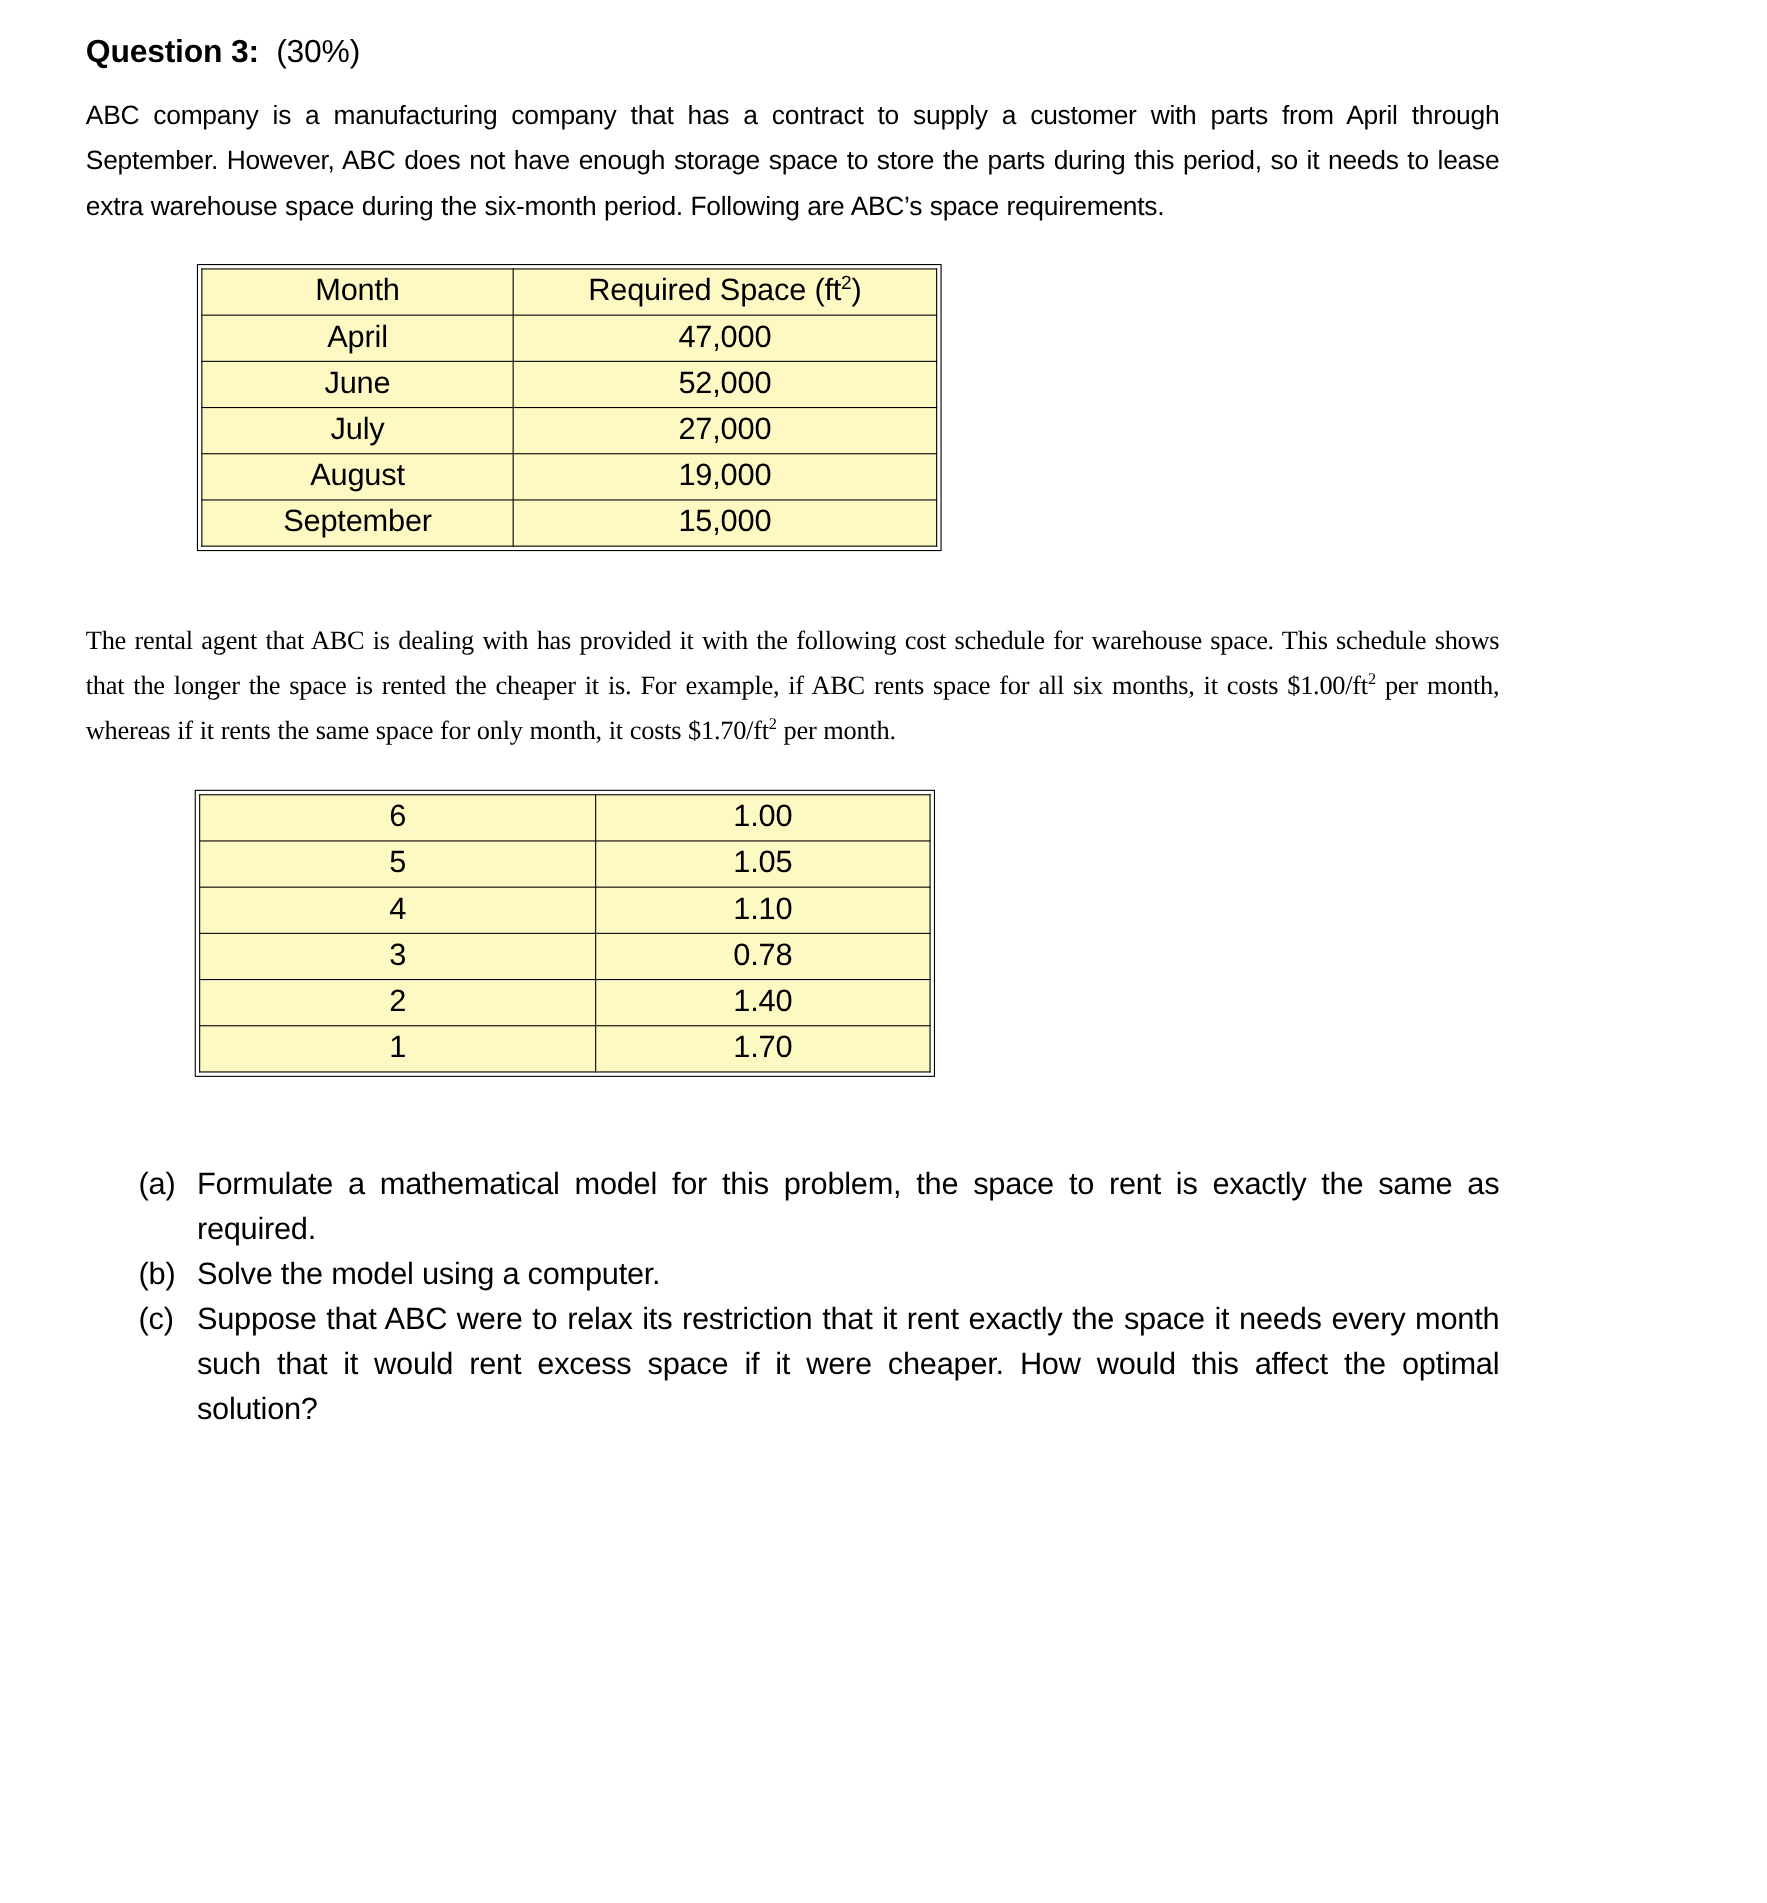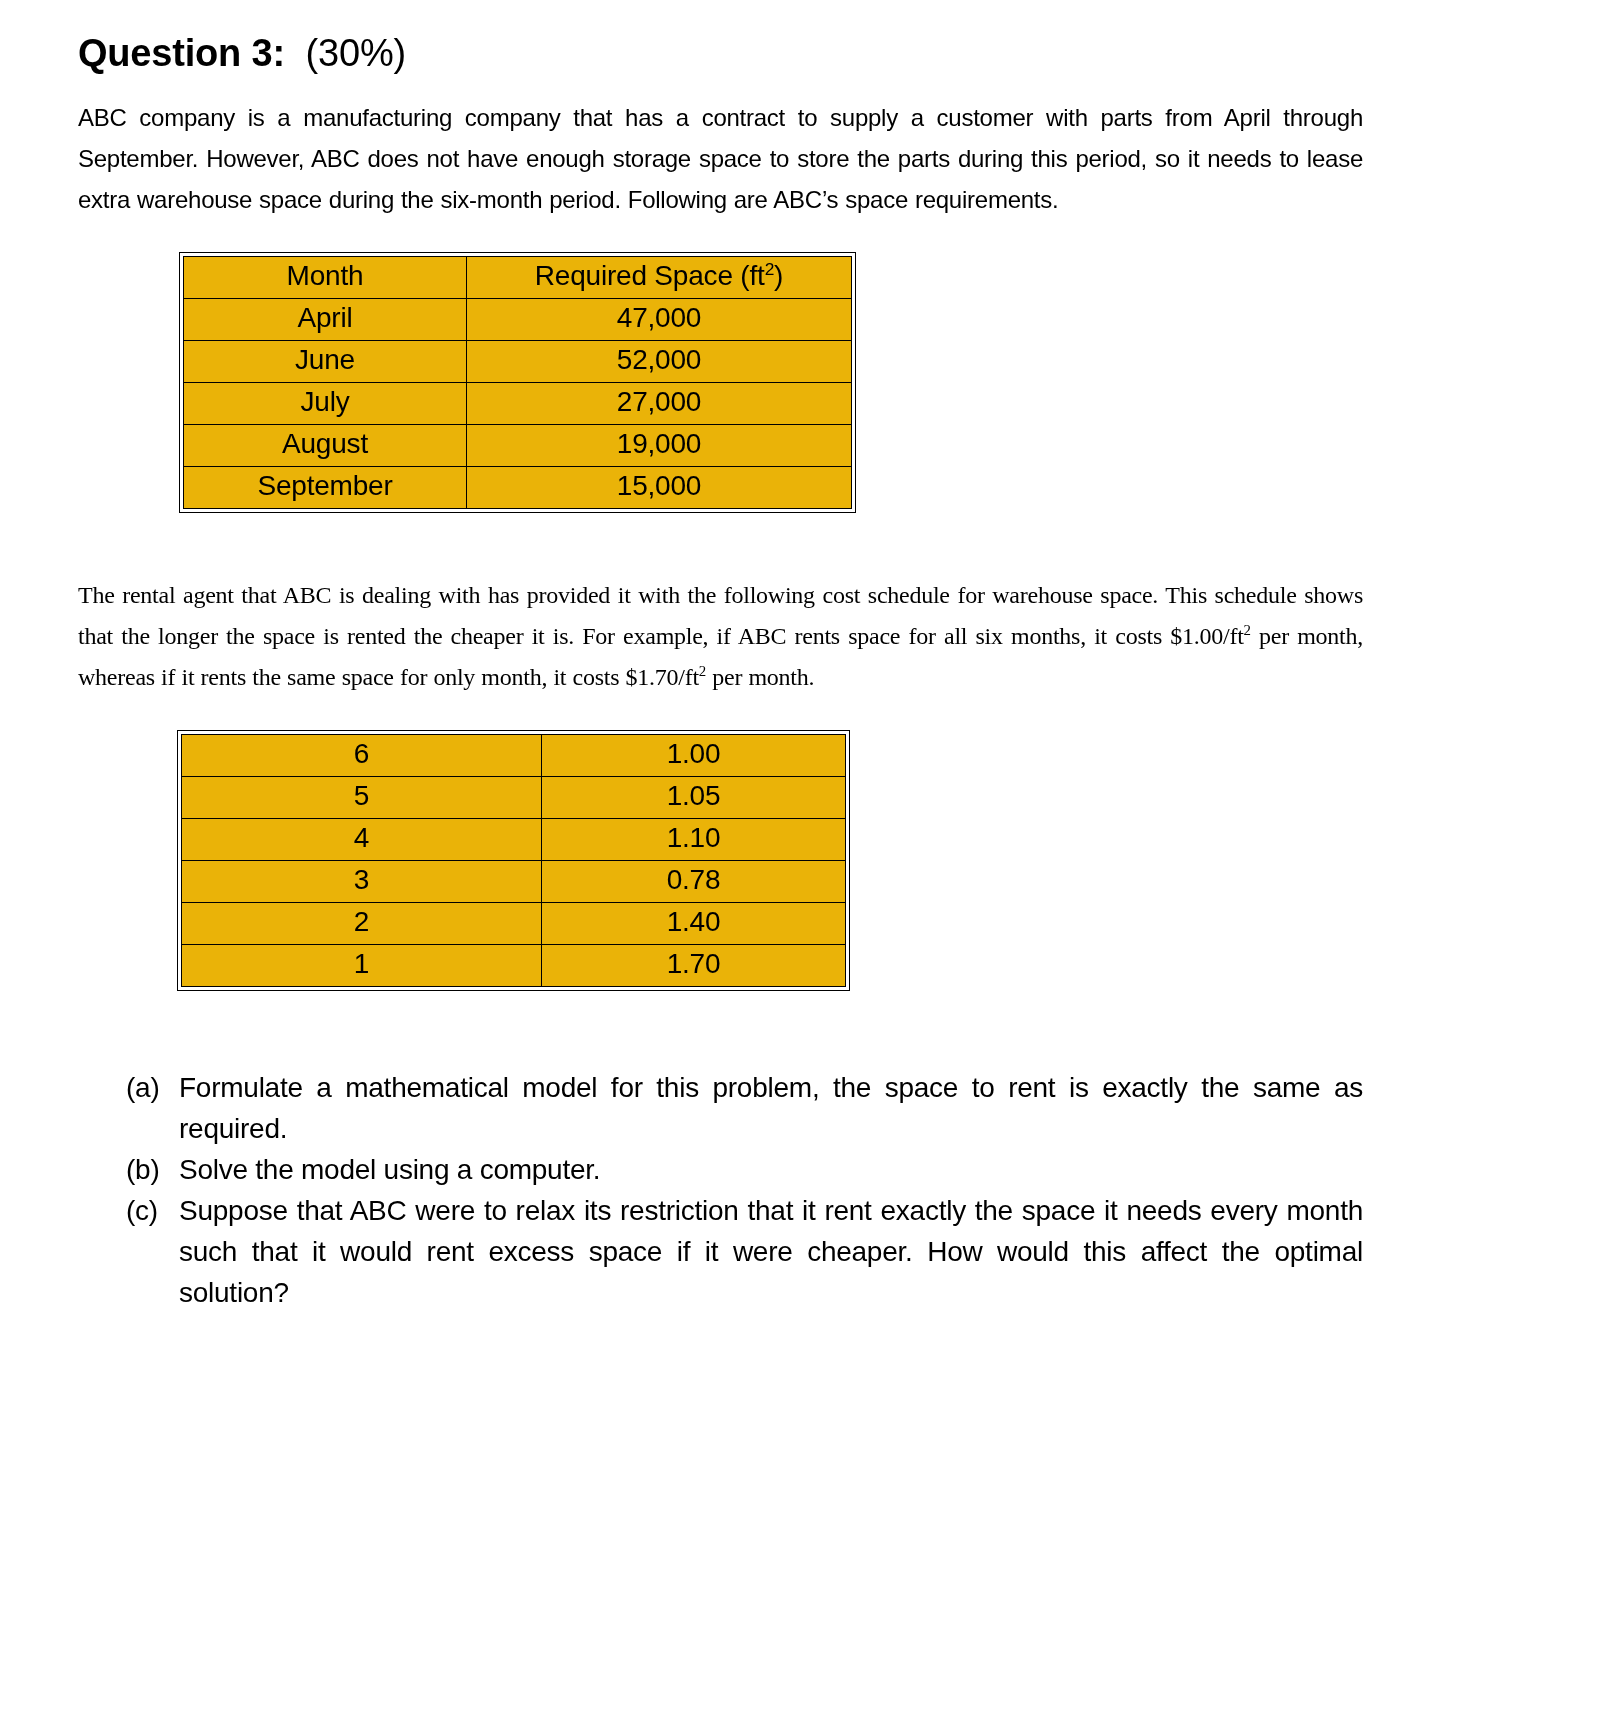--- a/index.html
+++ b/index.html
@@ -19,21 +19,21 @@
     position: absolute;
     left: 78px;
     top: 0;
     width: 1285px;
   }
 
   
   .q-heading {
     margin: 0;
     padding-top: 28px;
-    font-size: 38px;
+    font-size: 29px;
     line-height: 1.35;
     letter-spacing: -0.2px;
     white-space: nowrap;
   }
   .q-heading .q-label {
     font-weight: bold;
   }
   .q-heading .q-pct {
     font-weight: normal;
   }
@@ -62,21 +62,21 @@
   }
 
   
   .tbl-wrap {
     position: relative;
   }
   table.data {
     border-collapse: collapse;
     font-size: 28px;
     letter-spacing: -0.2px;
-    background: #eab308;
+    background: #fef9c3;
     table-layout: fixed;
   }
   table.data td {
     border: 1.5px solid #000;
     text-align: center;
     padding: 2px 4px 5px 4px;
     height: 34px;
     line-height: 34px;
     white-space: nowrap;
   }

